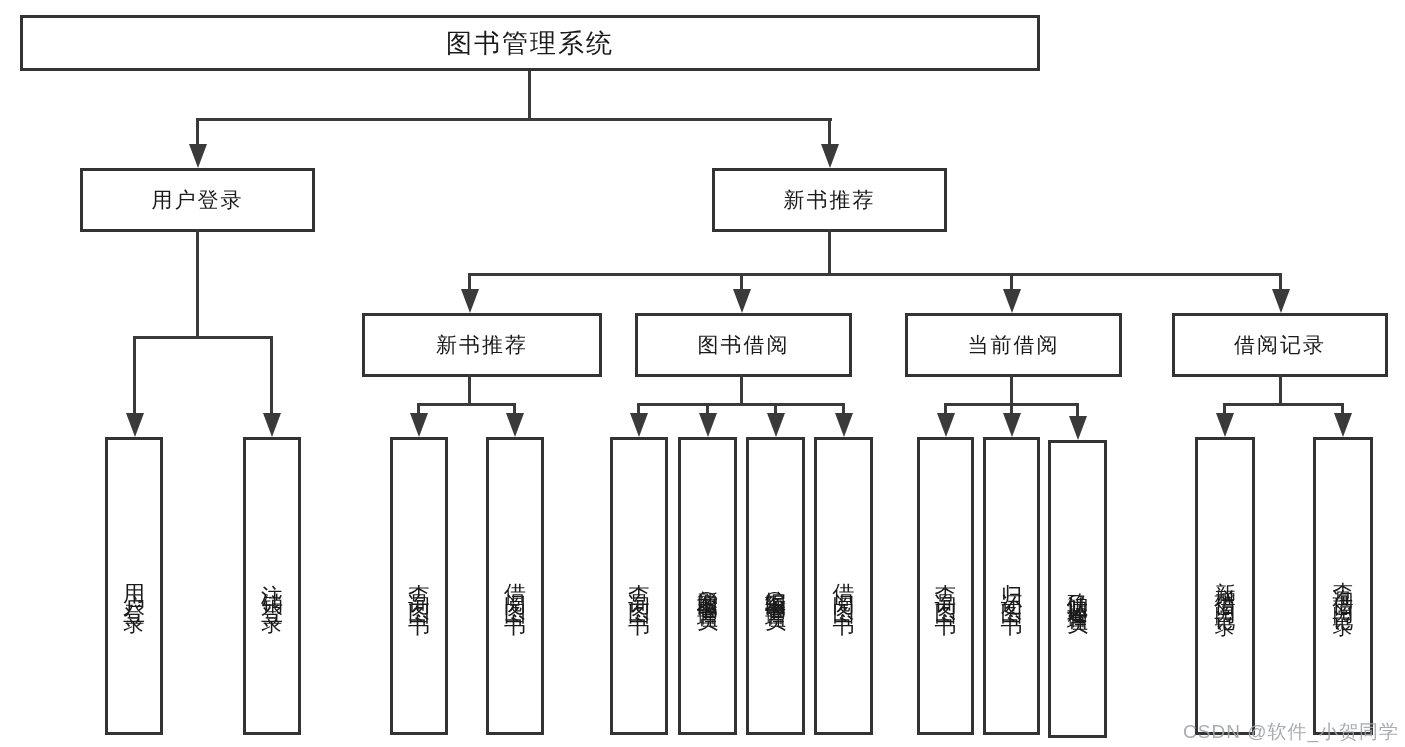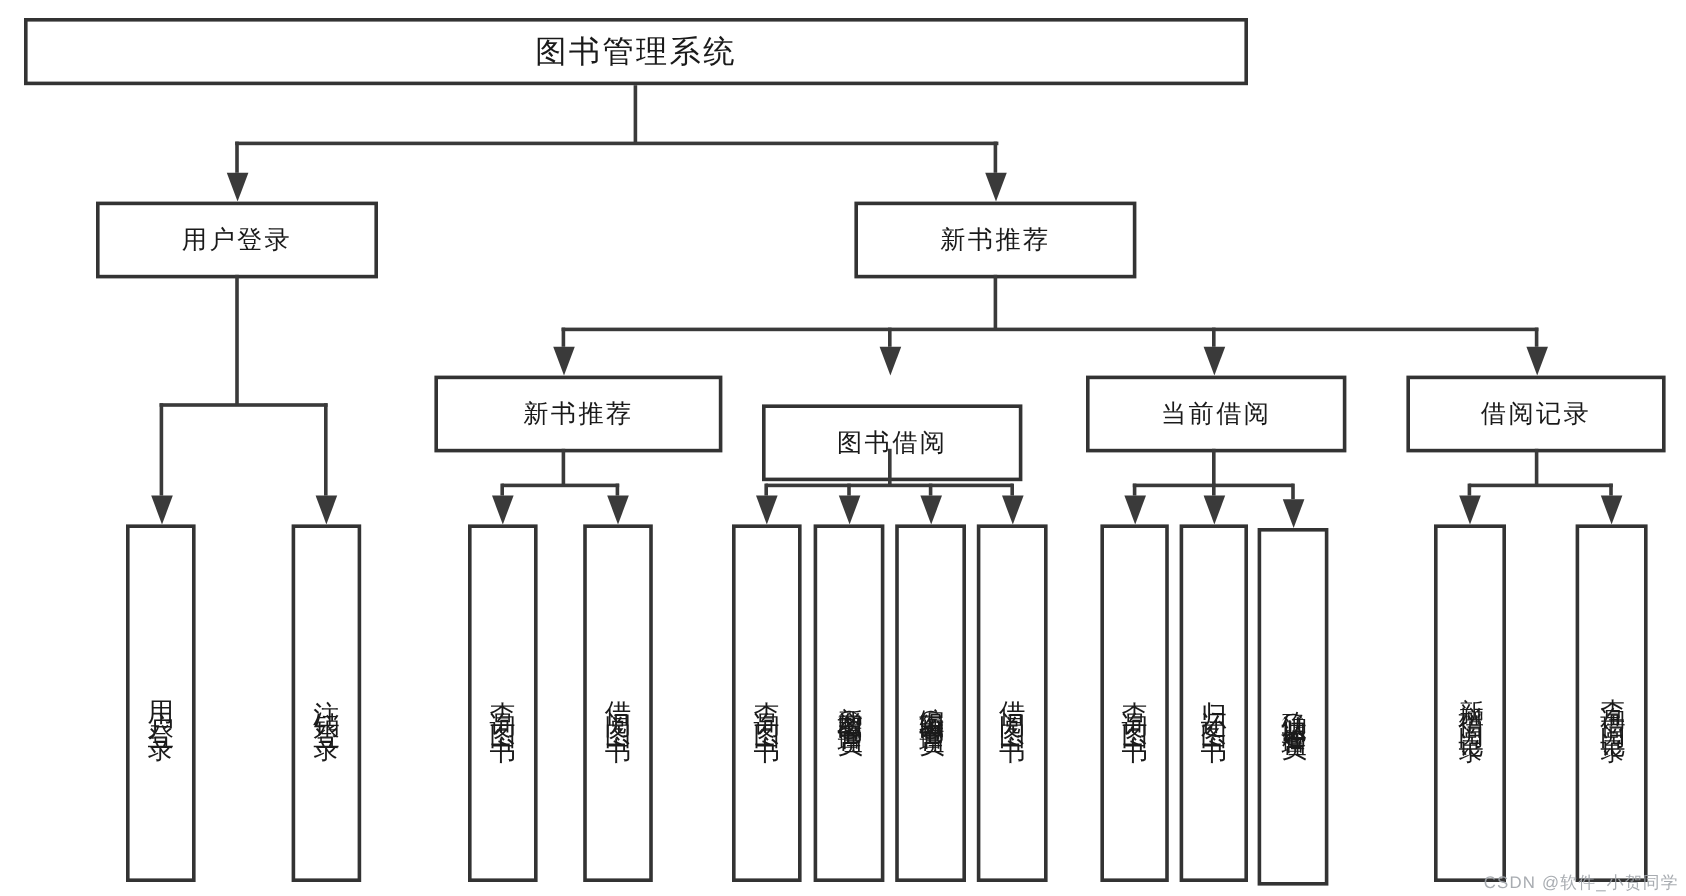--- a/index.html
+++ b/index.html
@@ -13,21 +13,21 @@
     color:#1a1a1a;white-space:nowrap;}
   .vnode.mid span{font-size:21px;letter-spacing:7px;}
   .vnode.long span{font-size:21px;letter-spacing:3px;}
   .vline,.hline{position:absolute;background:#3a3a3a;}
   .vline{width:3px;}
   .hline{height:3px;}
   .arr{position:absolute;width:3px;background:#3a3a3a;}
   .arr::after{content:"";position:absolute;left:50%;bottom:-24px;transform:translateX(-50%);
     width:0;height:0;border-left:9px solid transparent;border-right:9px solid transparent;
     border-top:24px solid #3a3a3a;}
-  .watermark{position:absolute;right:6px;bottom:2px;font-size:14px;color:rgba(158,163,168,0.9);
+  .watermark{position:absolute;right:6px;bottom:2px;font-size:19px;color:rgba(158,163,168,0.9);
     letter-spacing:1px;z-index:5;}
 </style>
 </head>
 <body>
 
 <div class="stage">
 
   <div class="node root" style="left:20px;top:15px;width:1020px;height:56px;">图书管理系统</div>
 
   <div class="vline" style="left:528px;top:71px;height:49px;"></div>
@@ -44,21 +44,21 @@
   <div class="arr" style="left:270px;top:336px;height:77px;"></div>
 
   <div class="vline" style="left:828px;top:229px;height:46px;"></div>
   <div class="hline" style="left:468px;top:273px;width:814px;"></div>
   <div class="arr" style="left:468px;top:273px;height:16px;"></div>
   <div class="arr" style="left:740px;top:273px;height:16px;"></div>
   <div class="arr" style="left:1010px;top:273px;height:16px;"></div>
   <div class="arr" style="left:1279px;top:273px;height:16px;"></div>
 
   <div class="node" style="left:362px;top:313px;width:240px;height:64px;">新书推荐</div>
-  <div class="node" style="left:635px;top:313px;width:217px;height:64px;margin-top:24px;">图书借阅</div>
+  <div class="node" style="left:635px;top:313px;width:217px;height:64px;">图书借阅</div>
   <div class="node" style="left:1172px;top:313px;width:216px;height:64px;">借阅记录</div>
   <div class="node" style="left:905px;top:313px;width:217px;height:64px;">当前借阅</div>
 
   <div class="vline" style="left:468px;top:374px;height:31px;"></div>
   <div class="hline" style="left:418px;top:403px;width:98px;"></div>
   <div class="arr" style="left:417px;top:403px;height:10px;"></div>
   <div class="arr" style="left:513px;top:403px;height:10px;"></div>
 
   <div class="vline" style="left:740px;top:374px;height:31px;"></div>
   <div class="hline" style="left:638px;top:403px;width:206px;"></div>

